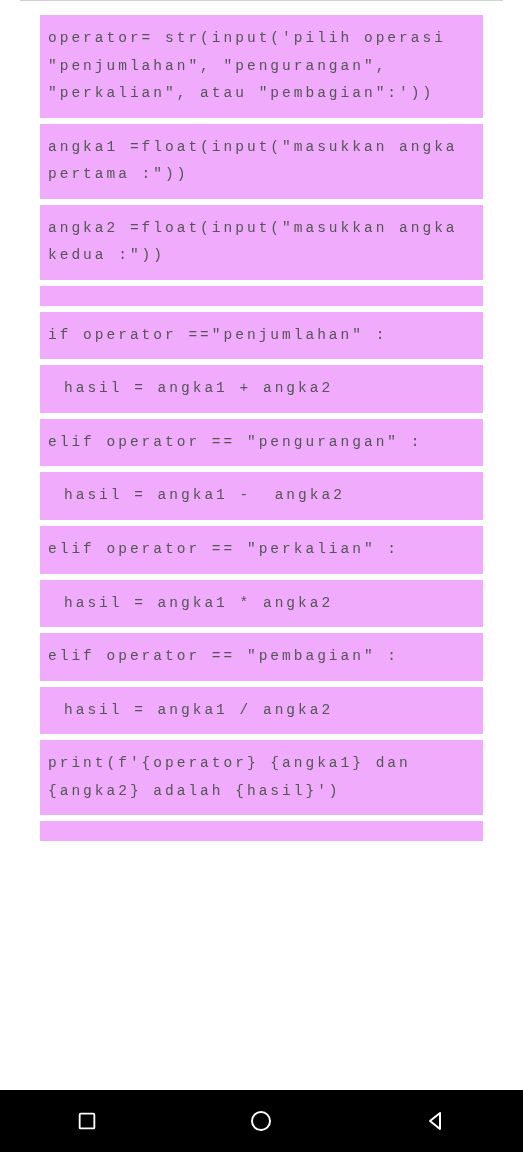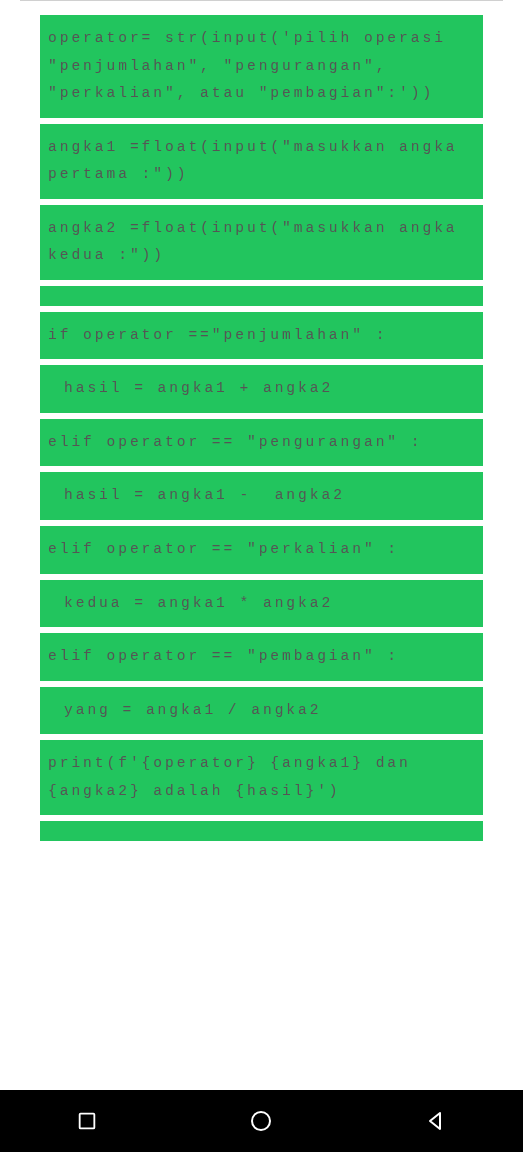--- a/index.html
+++ b/index.html
@@ -28,21 +28,21 @@
       left: 20px;
       right: 20px;
       height: 1px;
       background: #d0d0d0;
     }
     .code-block {
       margin-top: 15px;
       margin-bottom: 15px;
     }
     .code-line {
-      background: #22c55e;
+      background: #f0abfc;
       padding: 10px 8px;
       margin-bottom: 6px;
       font-family: 'Courier New', monospace;
       font-size: 14.5px;
       letter-spacing: 3px;
       color: #555;
       line-height: 1.9;
       word-wrap: break-word;
       white-space: pre-wrap;
     }
@@ -90,23 +90,23 @@
   <div class="code-block">
     <div class="code-line">operator= str(input('pilih operasi "penjumlahan", "pengurangan", "perkalian", atau "pembagian":'))</div>
     <div class="code-line">angka1 =float(input("masukkan angka pertama :"))</div>
     <div class="code-line">angka2 =float(input("masukkan angka kedua :"))</div>
     <div class="code-line"></div>
     <div class="code-line">if operator =="penjumlahan" :</div>
     <div class="code-line code-indent">hasil = angka1 + angka2</div>
     <div class="code-line">elif operator == "pengurangan" :</div>
     <div class="code-line code-indent">hasil = angka1 -  angka2</div>
     <div class="code-line">elif operator == "perkalian" :</div>
-    <div class="code-line code-indent">kedua = angka1 * angka2</div>
+    <div class="code-line code-indent">hasil = angka1 * angka2</div>
     <div class="code-line">elif operator == "pembagian" :</div>
-    <div class="code-line code-indent">yang = angka1 / angka2</div>
+    <div class="code-line code-indent">hasil = angka1 / angka2</div>
     <div class="code-line">print(f'{operator} {angka1} dan {angka2} adalah {hasil}')</div>
     <div class="code-line"></div>
   </div>
 
 </div>
 
 <div class="nav-bar">
   <div class="nav-icon">
     <svg viewBox="0 0 24 24" width="22" height="22">
       <rect x="4" y="4" width="16" height="16" rx="1"></rect>

